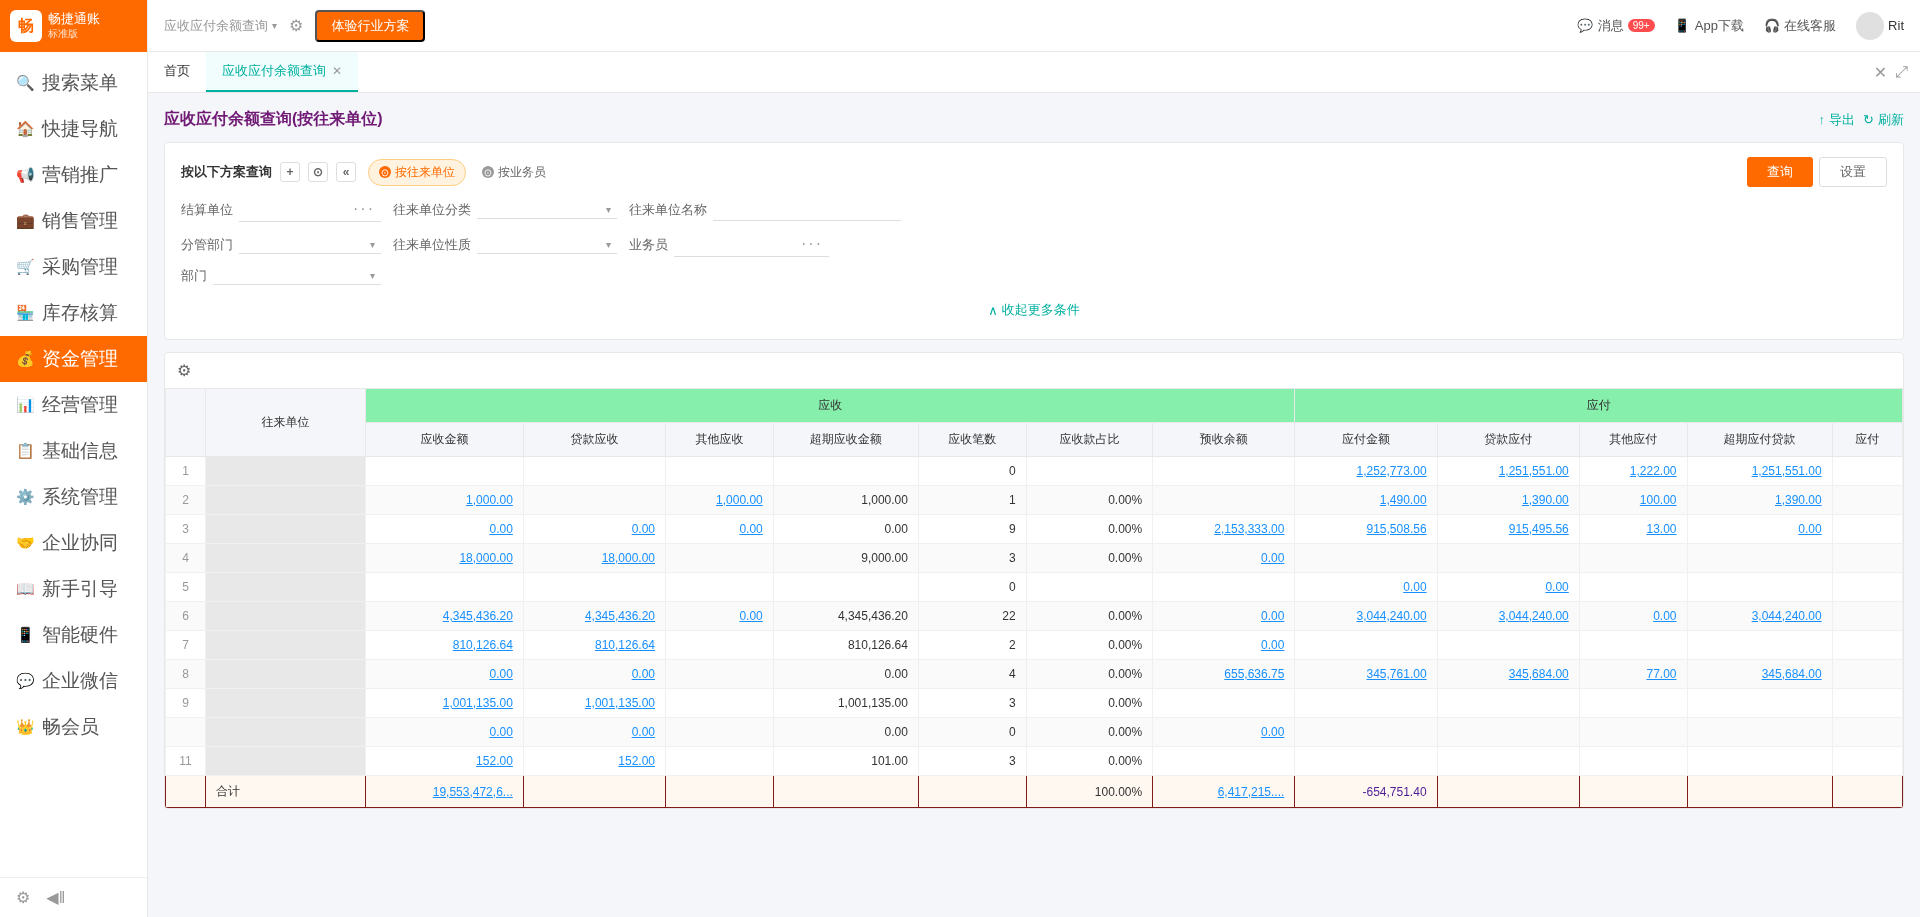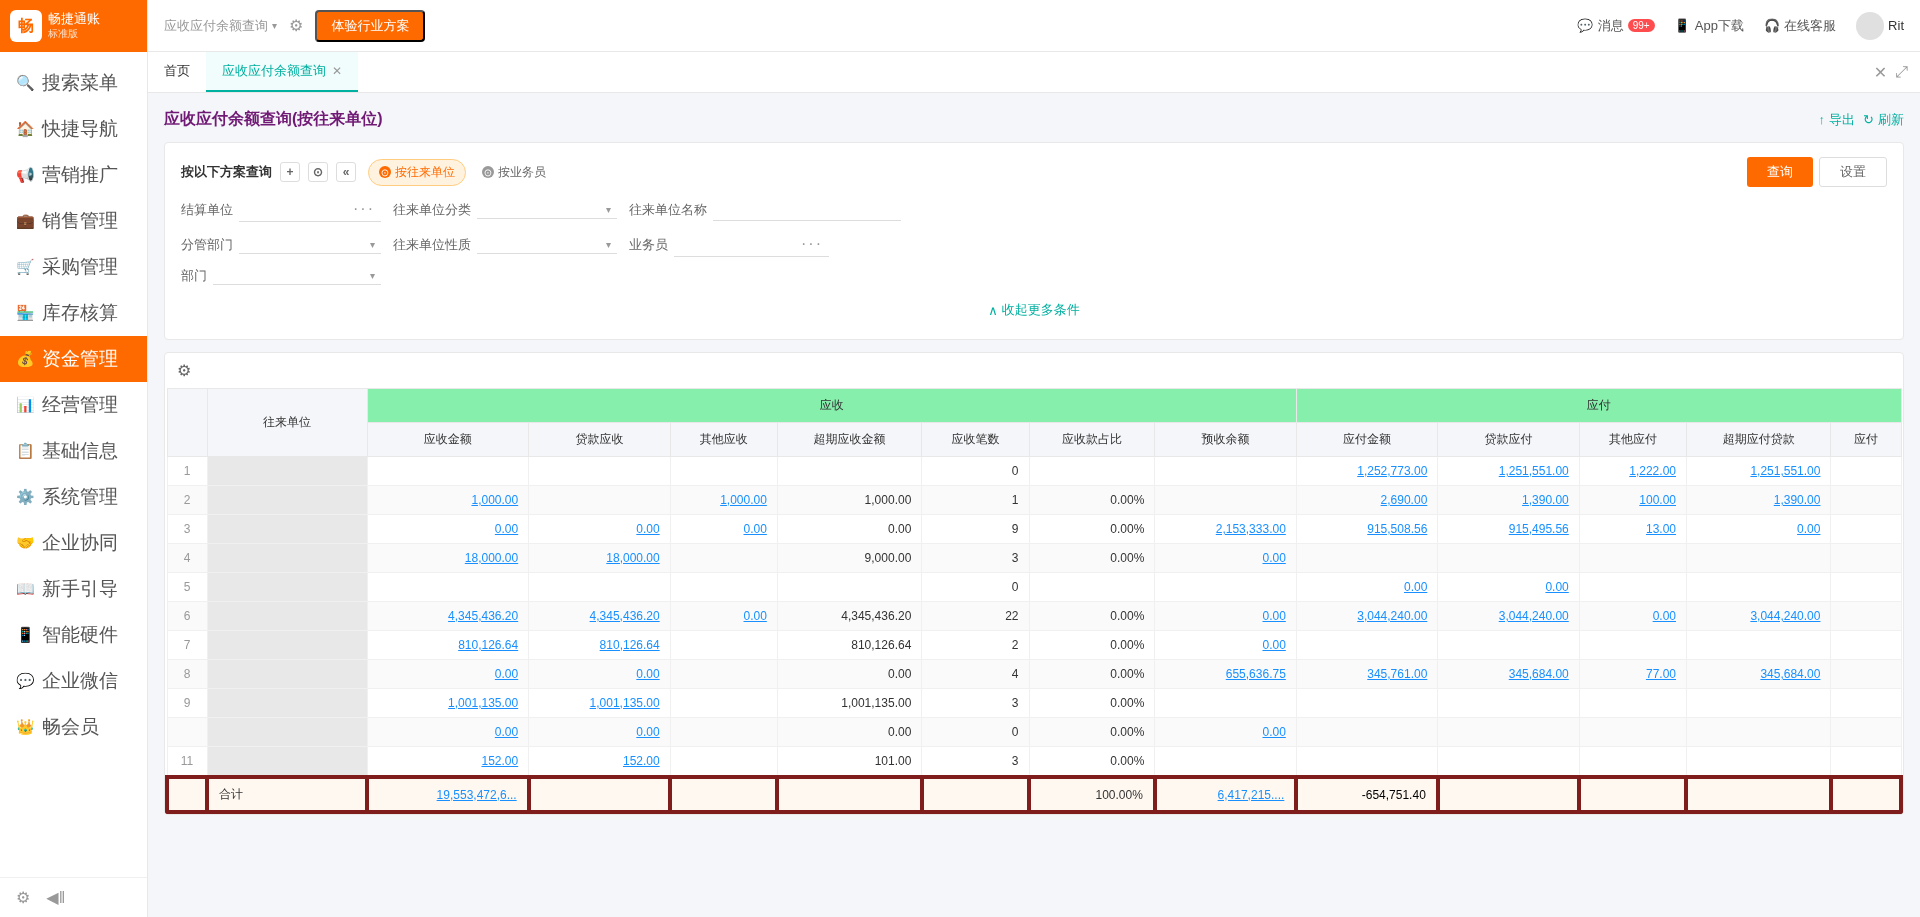--- a/index.html
+++ b/index.html
@@ -212,23 +212,23 @@
     }
     tbody tr:nth-child(even) { background: #fafafa; }
     .td-link { color: #1890ff; text-decoration: underline; cursor: pointer; }
     .td-num { text-align: right; }
     .td-left { text-align: left; }
     .row-num { color: #999; text-align: center; }
 
     
     tfoot tr td {
       background: #fff8f0; padding: 7px 10px;
-      border: 4px solid #7f1d1d; font-weight: 500;
-    }
-    tfoot tr td.negative { color: #000000; }
+      border: 1px solid #7f1d1d; font-weight: 500;
+    }
+    tfoot tr td.negative { color: #4c1d95; }
 
     
     .tab-bar-right { margin-left: auto; display: flex; gap: 8px; padding-right: 12px; }
     .tab-bar-right-btn { cursor: pointer; color: #999; font-size: 16px; }
 
     
     ::-webkit-scrollbar { width: 6px; height: 6px; }
     ::-webkit-scrollbar-thumb { background: #ccc; border-radius: 3px; }
   </style>
 </head>
@@ -505,21 +505,21 @@
               <tr>
                 <td class="row-num">2</td>
                 <td class="td-left" style="background: rgb(232, 232, 232); min-width: 140px; height: 20px;"></td>
                 <td class="td-num td-link">1,000.00</td>
                 <td class="td-num"></td>
                 <td class="td-num td-link">1,000.00</td>
                 <td class="td-num">1,000.00</td>
                 <td class="td-num">1</td>
                 <td class="td-num">0.00%</td>
                 <td class="td-num"></td>
-                <td class="td-num td-link">2,690.00</td>
+                <td class="td-num td-link">1,490.00</td>
                 <td class="td-num td-link">1,390.00</td>
                 <td class="td-num td-link">100.00</td>
                 <td class="td-num td-link">1,390.00</td>
                 <td class="td-num"></td>
               </tr>
               <tr>
                 <td class="row-num">3</td>
                 <td class="td-left" style="background: rgb(232, 232, 232); min-width: 140px; height: 20px;"></td>
                 <td class="td-num td-link">0.00</td>
                 <td class="td-num td-link">0.00</td>

